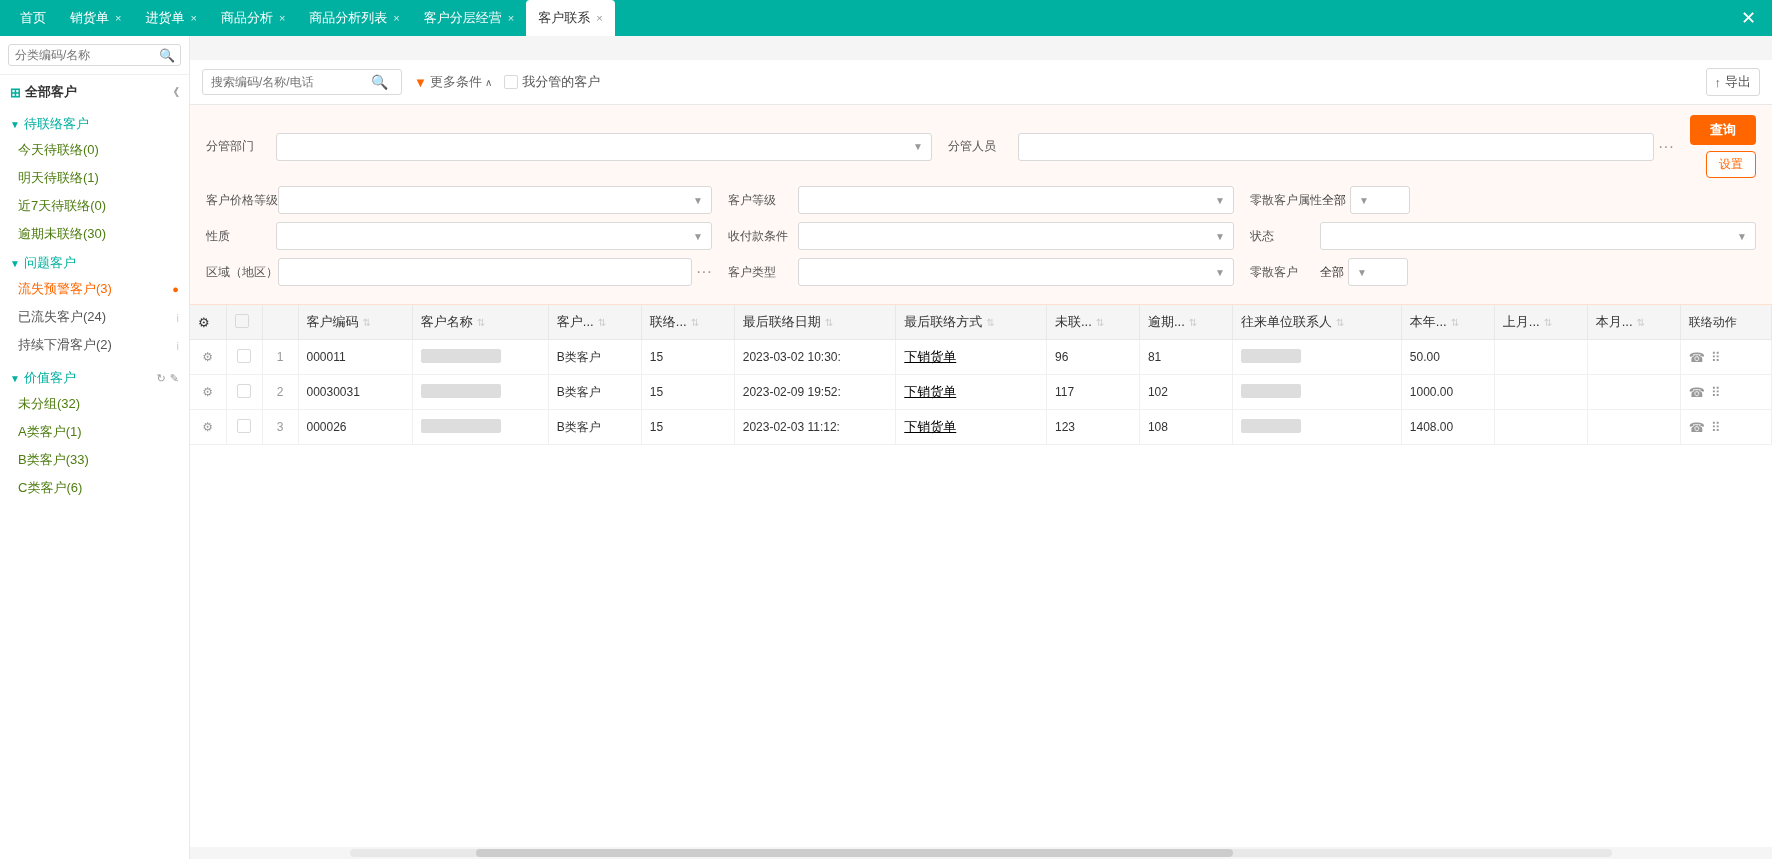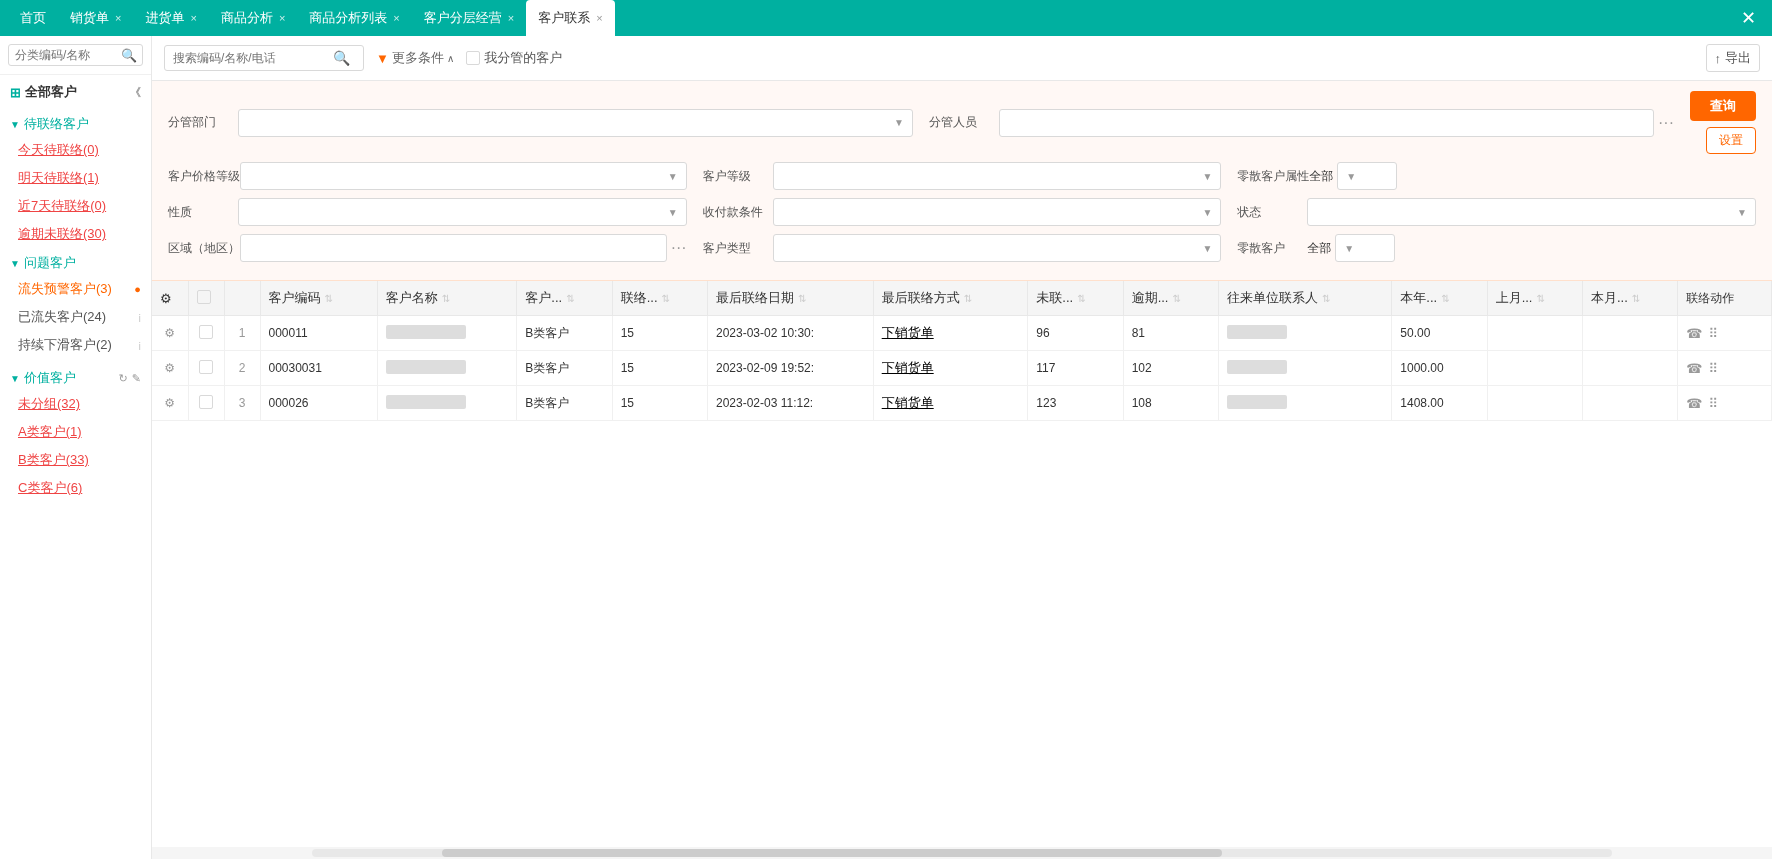--- a/index.html
+++ b/index.html
@@ -44,21 +44,21 @@
     }
 
     
     .main-layout {
       display: flex;
       height: calc(100vh - 36px);
     }
 
     
     .sidebar {
-      width: 152px;
+      width: 190px;
       background: white;
       border-right: 1px solid #e8e8e8;
       overflow-y: auto;
       flex-shrink: 0;
     }
     .sidebar-search {
       padding: 8px;
       display: flex;
       align-items: center;
       border-bottom: 1px solid #f0f0f0;
@@ -92,24 +92,23 @@
       padding: 6px 10px 3px;
       color: #00b0a0;
       font-size: 12px;
       display: flex;
       align-items: center;
       cursor: pointer;
     }
     .sidebar-group-label .arrow { margin-right: 4px; font-size: 10px; }
     .sidebar-item {
       padding: 5px 10px 5px 18px;
-      color: #ef4444;
-      cursor: pointer;
-      font-size: 12px;
-      text-decoration: underline;
+      color: #4d7c0f;
+      cursor: pointer;
+      font-size: 12px;
     }
     .tooltip-box {
       background: white;
       border: 1px solid #ddd;
       border-radius: 4px;
       padding: 8px 12px;
       color: #666;
       font-size: 12px;
       margin: 4px 8px;
       box-shadow: 0 2px 6px rgba(0,0,0,0.1);
@@ -135,20 +134,21 @@
 
     
     .filter-bar {
       background: white;
       padding: 8px 12px;
       border-bottom: 1px solid #e8e8e8;
       display: flex;
       align-items: center;
       gap: 12px;
       flex-wrap: wrap;
+      margin-top: 24px;
     }
     .filter-search {
       display: flex;
       align-items: center;
       border: 1px solid #d9d9d9;
       border-radius: 3px;
       padding: 4px 8px;
       min-width: 200px;
     }
     .filter-search input {

